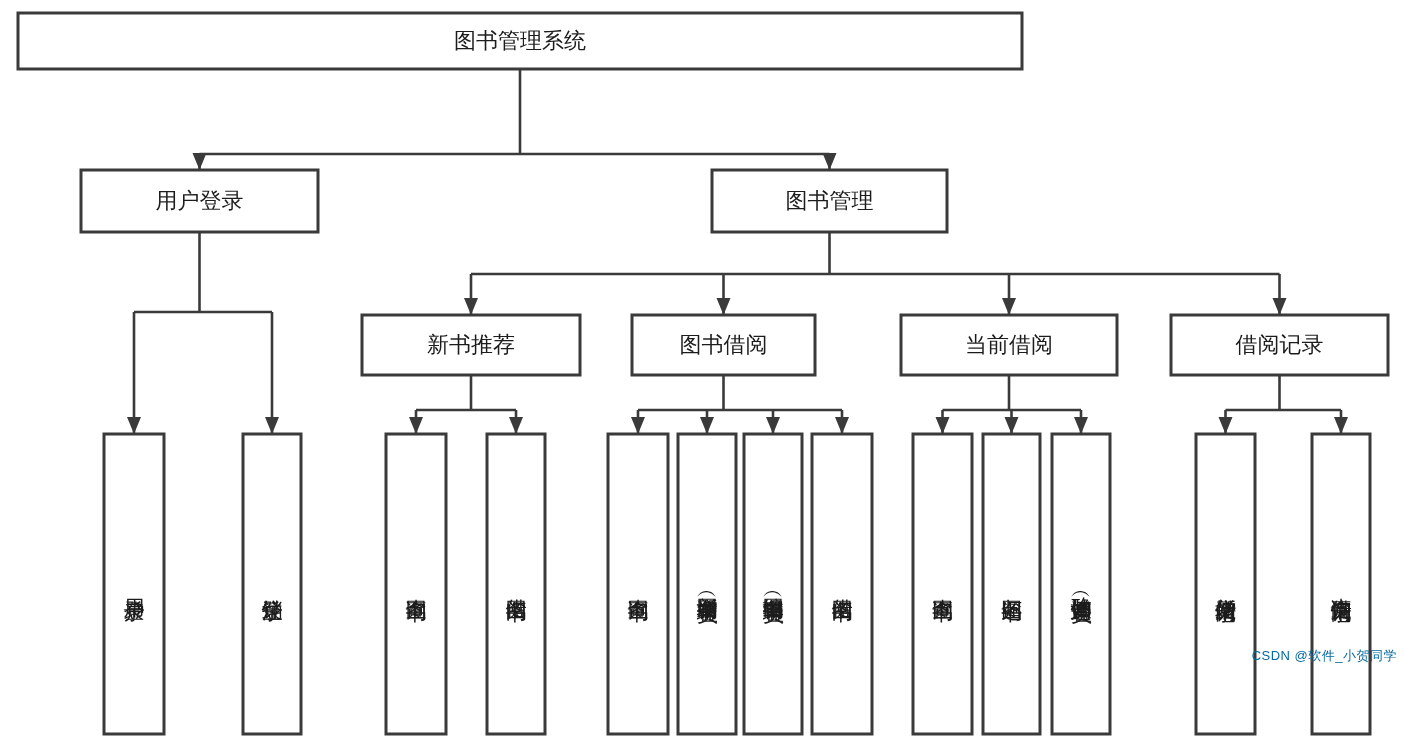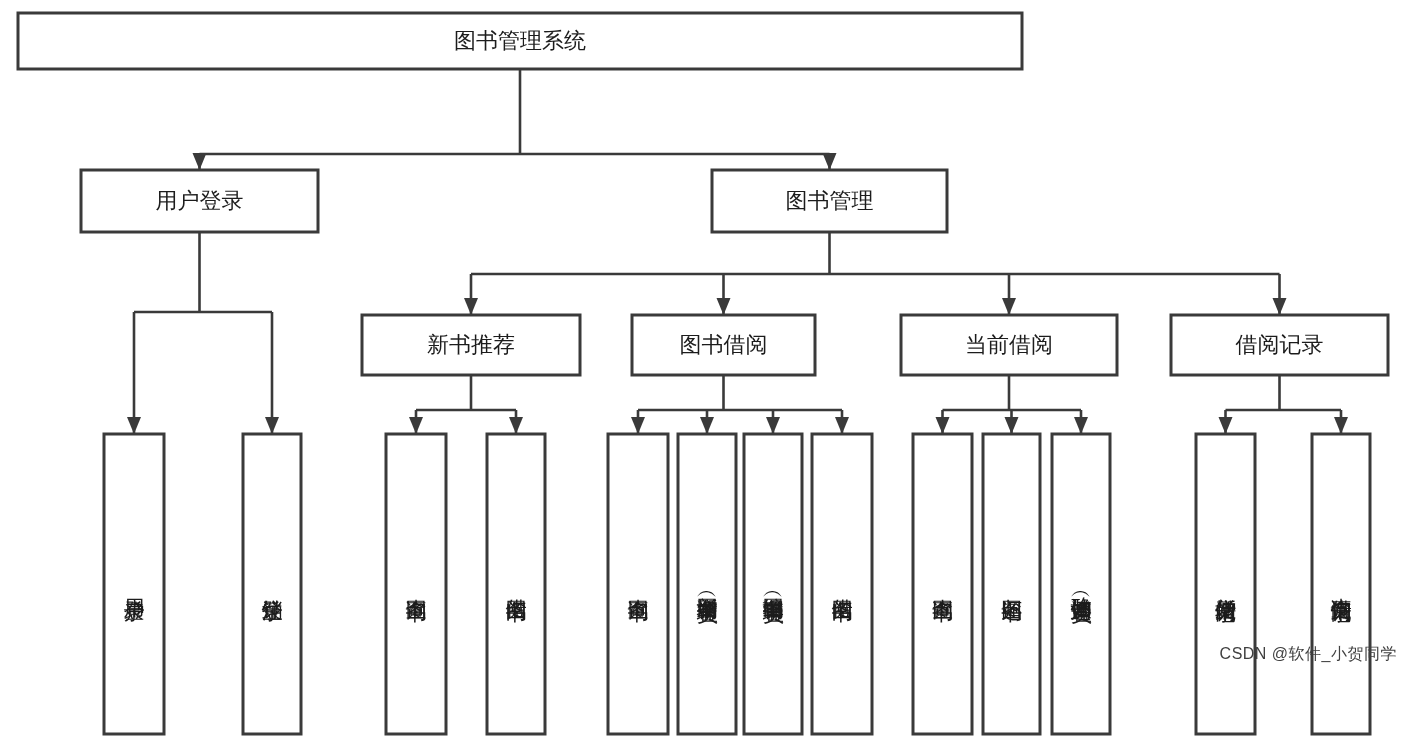--- a/index.html
+++ b/index.html
@@ -59,22 +59,22 @@
     letter-spacing: 1px;
     text-align: center;
     white-space: nowrap;
     pointer-events: none;
   }
   .watermark {
     position: absolute;
     right: 8px;
     bottom: 5px;
     font-family: "Liberation Sans", "DejaVu Sans", sans-serif;
-    font-size: 16px;
-    color: #404040;
+    font-size: 13px;
+    color: #0369a1;
     white-space: nowrap;
     letter-spacing: 0.5px;
   }
 </style>
 </head>
 <body>
 
 <div id="diagram-root">
   <svg class="diagram-svg" viewBox="0 0 1405 747">
     <g id="connector-layer">

